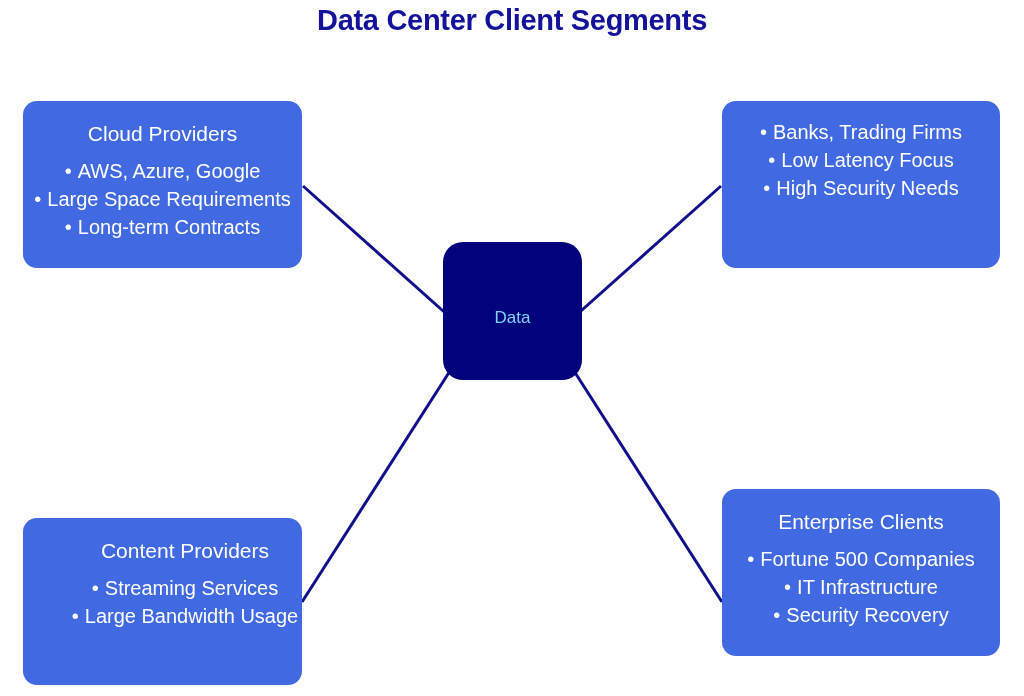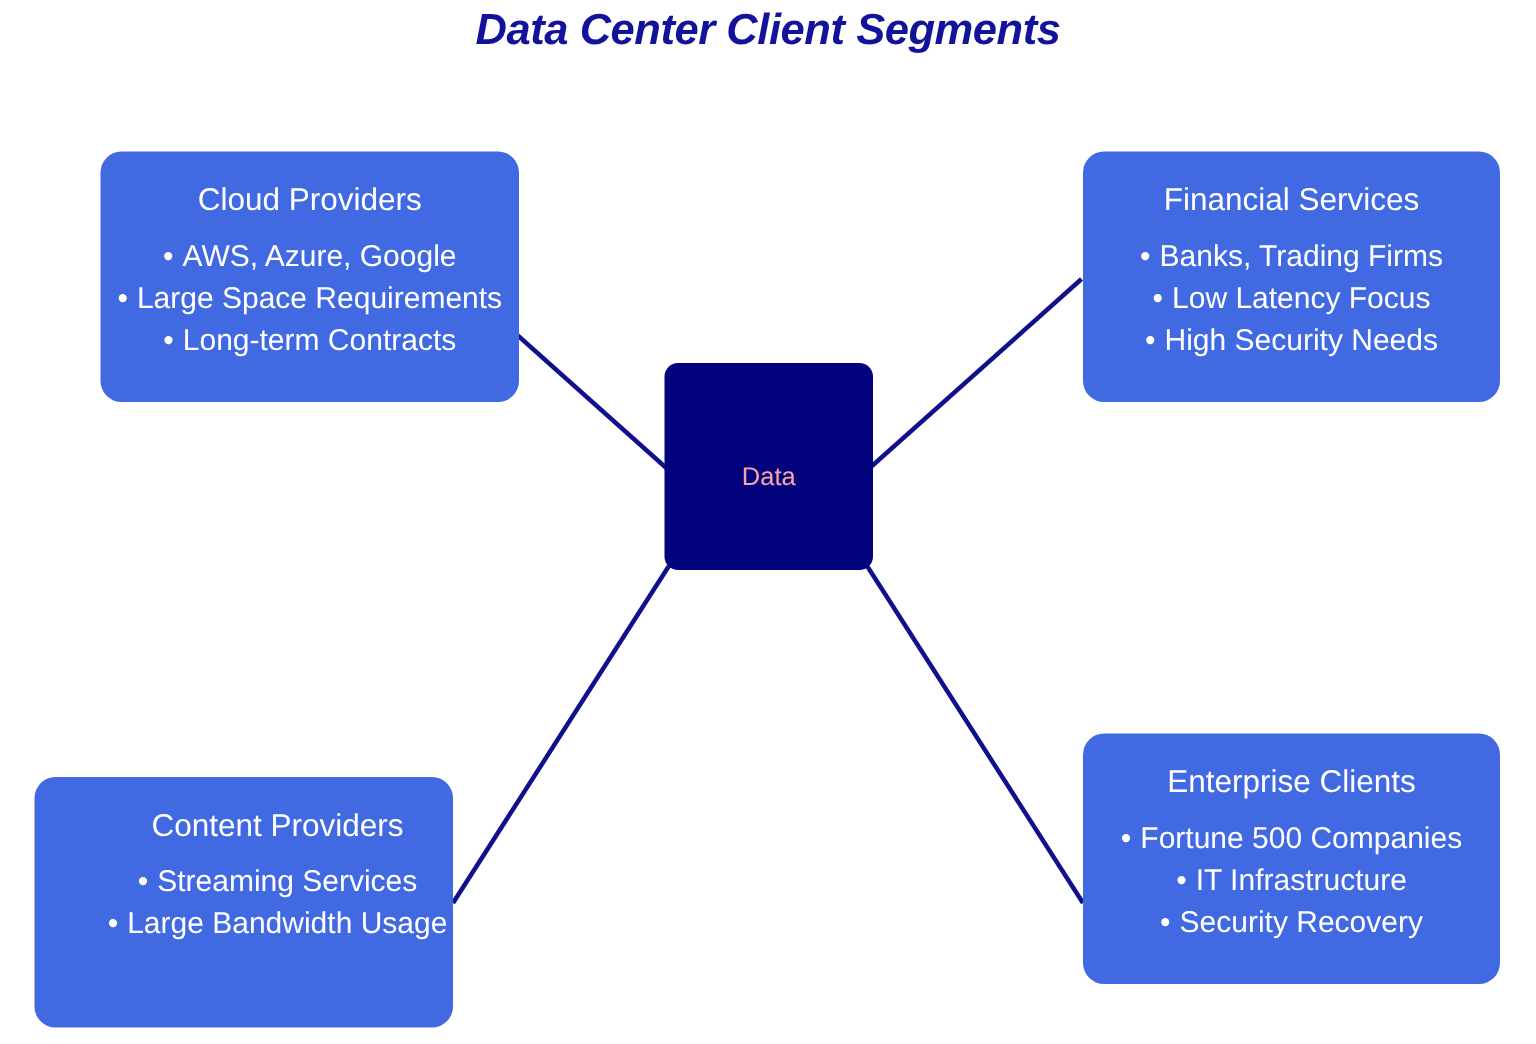--- a/index.html
+++ b/index.html
@@ -18,39 +18,38 @@
   .diagram-title {
     position: absolute;
     top: 4px;
     left: 0;
     width: 100%;
     text-align: center;
     font-size: 29px;
     font-weight: bold;
     color: #12129b;
     letter-spacing: -0.3px;
-    font-style: italic;
   }
   .connector-layer {
     position: absolute;
     top: 0;
     left: 0;
     width: 1024px;
     height: 696px;
   }
   .segment-box {
     position: absolute;
     background: #4169e1;
     border-radius: 14px;
     color: #ffffff;
     text-align: center;
     padding-top: 17px;
     box-sizing: border-box;
   }
-  .seg-tl { left: 23px;  top: 101px; width: 279px; height: 167px; margin-left: 44px; }
+  .seg-tl { left: 23px;  top: 101px; width: 279px; height: 167px; }
   .seg-tr { left: 722px; top: 101px; width: 278px; height: 167px; }
   .seg-bl { left: 23px;  top: 518px; width: 279px; height: 167px; padding-left: 45px; }
   .seg-br { left: 722px; top: 489px; width: 278px; height: 167px; }
   .segment-title {
     font-size: 21px;
     line-height: 31px;
     font-weight: 400;
     margin-bottom: 8px;
   }
   .bullet-list {
@@ -62,22 +61,22 @@
   .bullet-marker {
     margin-right: 6px;
   }
   .center-node {
     position: absolute;
     left: 443px;
     top: 242px;
     width: 139px;
     height: 138px;
     background: #02027d;
-    border-radius: 9px;
-    color: #fca5a5;
+    border-radius: 20px;
+    color: #7dd3fc;
     text-align: center;
     padding-top: 63px;
     box-sizing: border-box;
     font-size: 17px;
     line-height: 26px;
   }
 </style>
 </head>
 <body>
 
@@ -95,21 +94,20 @@
   <div class="segment-box seg-tl">
     <div class="segment-title">Cloud Providers</div>
     <div class="bullet-list">
       <div class="bullet-item"><span class="bullet-marker">•</span><span>AWS, Azure, Google</span></div>
       <div class="bullet-item"><span class="bullet-marker">•</span><span>Large Space Requirements</span></div>
       <div class="bullet-item"><span class="bullet-marker">•</span><span>Long-term Contracts</span></div>
     </div>
   </div>
 
   <div class="segment-box seg-tr">
-    <div class="segment-title">Financial Services</div>
     <div class="bullet-list">
       <div class="bullet-item"><span class="bullet-marker">•</span><span>Banks, Trading Firms</span></div>
       <div class="bullet-item"><span class="bullet-marker">•</span><span>Low Latency Focus</span></div>
       <div class="bullet-item"><span class="bullet-marker">•</span><span>High Security Needs</span></div>
     </div>
   </div>
 
   <div class="segment-box seg-bl">
     <div class="segment-title">Content Providers</div>
     <div class="bullet-list">

